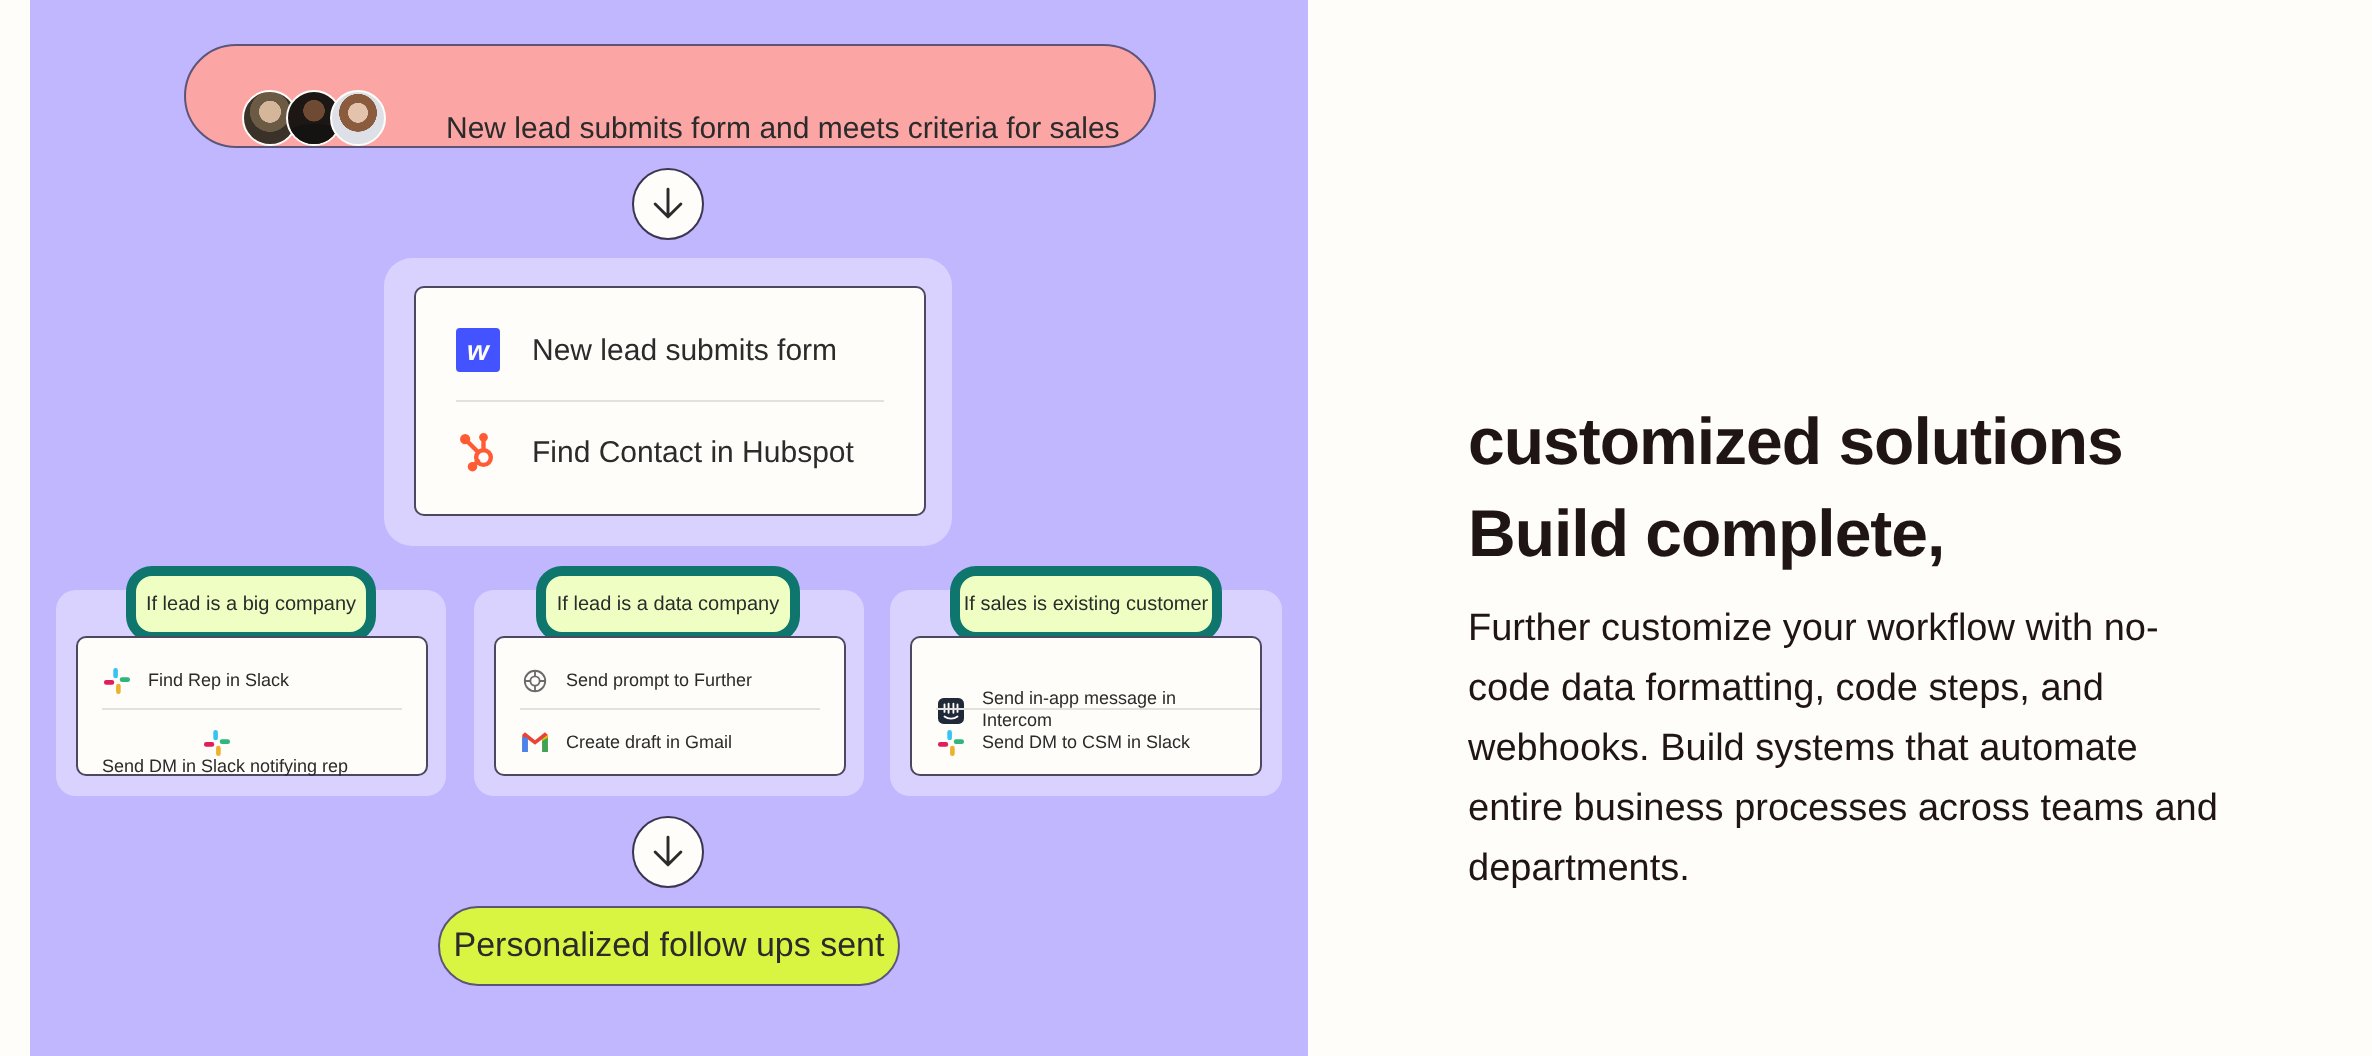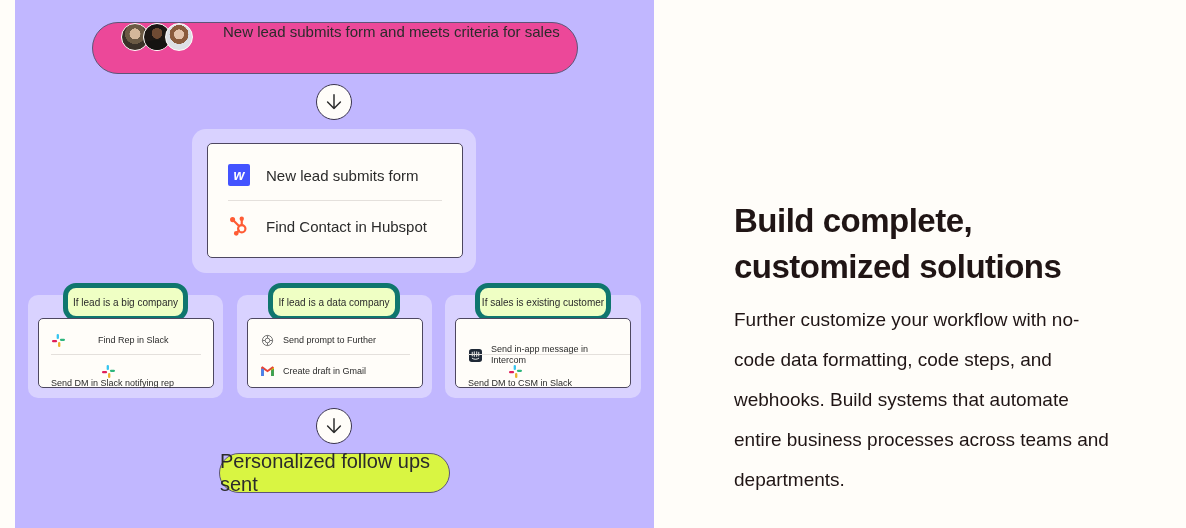--- a/index.html
+++ b/index.html
@@ -1,20 +1,20 @@
 <!DOCTYPE html>
 <html><head>
 <meta charset="utf-8">
 <style>
   * { box-sizing: border-box; margin: 0; padding: 0; }
   html, body { width: 1186px; height: 528px; overflow: hidden; background: #fffdf9; font-family: "Liberation Sans", "DejaVu Sans", sans-serif; color: #2b2358; }
   .page { position: relative; width: 1186px; height: 528px; background: #fffdf9; }
   .panel { position: absolute; left: 15px; top: 0; width: 639px; height: 528px; background: #c1b7ff; }
 
-  .pill-top { position: absolute; left: 92px; top: 22px; width: 486px; height: 52px; background: #ec4899; border: 1px solid #5d5579; border-radius: 26px; display: flex; align-items: flex-start; }
+  .pill-top { position: absolute; left: 92px; top: 22px; width: 486px; height: 52px; background: #fca5a5; border: 1px solid #5d5579; border-radius: 26px; display: flex; align-items: flex-end; }
   .avatars { display: flex; margin-left: 28px; }
   .avatar { width: 28px; height: 28px; border-radius: 50%; border: 1.5px solid #fffdf9; margin-left: -6px; overflow: hidden; position: relative; }
   .avatar:first-child { margin-left: 0; }
   .av1 { background: radial-gradient(circle at 50% 38%, #d4b79a 0 26%, #6b5a44 27% 48%, #3a3128 49%); }
   .av2 { background: radial-gradient(circle at 50% 36%, #6e4a33 0 25%, #1c1714 26% 100%), #fff; }
   .av2::after { content: ""; position: absolute; left: 0; bottom: 0; width: 100%; height: 40%; background: #151311; border-radius: 50% 50% 0 0; }
   .av3 { background: radial-gradient(circle at 50% 40%, #e3c3ac 0 24%, #8a5b3d 25% 46%, #dde0e6 47%); }
   .pill-top-text { margin-left: 30px; font-size: 15px; color: #2b2b2b; }
 
   .arrow-circle { position: absolute; width: 36px; height: 36px; border-radius: 50%; background: #fffdf9; border: 1px solid #3b3550; display: flex; align-items: center; justify-content: center; }
@@ -25,24 +25,24 @@
 
   .main-row { position: absolute; left: 20px; display: flex; align-items: center; font-size: 15px; color: #2b2b2b; }
   .main-row .ico { width: 22px; height: 22px; margin-right: 16px; display: flex; align-items: center; justify-content: center; }
   .webflow { background: #4353ff; color: #fff; font-weight: bold; font-style: italic; font-size: 14px; border-radius: 2px; }
   .divider { position: absolute; height: 1px; background: #e4e0dc; }
 
   .cond-pill { position: absolute; height: 38px; border-radius: 13px; background: #efffc4; border: 5px solid #0f766e; font-size: 10px; display: flex; align-items: center; justify-content: center; color: #2b2b2b; white-space: nowrap; }
   .sub-row { position: absolute; left: 12px; display: flex; align-items: center; font-size: 9px; color: #2b2b2b; line-height: 11px; }
   .sub-row .ico { width: 14px; height: 14px; margin-right: 9px; flex: none; display: flex; align-items: center; justify-content: center; }
 
-  .final-pill { position: absolute; left: 219px; top: 453px; width: 231px; height: 40px; border-radius: 20px; background: #d9f542; border: 1px solid #5d5579; display: flex; align-items: center; justify-content: center; font-size: 20px; color: #2b2b2b; }
+  .final-pill { position: absolute; left: 219px; top: 453px; width: 231px; height: 40px; border-radius: 20px; background: #d9f542; border: 1px solid #5d5579; display: flex; align-items: center; justify-content: center; font-size: 17px; color: #2b2b2b; }
 
   .headline { position: absolute; left: 734px; top: 198px; width: 420px; font-size: 33px; line-height: 46px; font-weight: bold; color: #201515; letter-spacing: -0.5px; }
-  .body-text { position: absolute; left: 734px; top: 300px; width: 380px; font-size: 19px; line-height: 40px; color: #201515; }
+  .body-text { position: absolute; left: 734px; top: 300px; width: 380px; font-size: 19px; line-height: 30px; color: #201515; }
 </style>
 </head>
 <body>
 
 <div class="page">
   <div class="panel">
   </div>
 
   <div class="pill-top">
     <div class="avatars">
@@ -76,21 +76,21 @@
           <circle cx="9" cy="20" r="1.4" fill="#ff5c35"></circle>
         </svg>
       </span>
       <span>Find Contact in Hubspot</span>
     </div>
   </div>
 
   <div class="group-bg" style="left:28px; top:295px; width:195px; height:103px; border-radius:10px;"></div>
   <div class="cond-pill" style="left:63px; top:283px; width:125px;">If lead is a big company</div>
   <div class="card" style="left:38px; top:318px; width:176px; height:70px;">
-    <div class="sub-row" style="top:14px;gap:24px;">
+    <div class="sub-row" style="top:14px;">
       <span class="ico">
         <svg viewBox="0 0 14 14" width="13" height="13">
             <rect x="5" y="0" width="2.5" height="5.5" rx="1.2" fill="#36c5f0"></rect>
             <rect x="0" y="6.5" width="5.5" height="2.5" rx="1.2" fill="#e01e5a"></rect>
             <rect x="6.5" y="8.5" width="2.5" height="5.5" rx="1.2" fill="#ecb22e"></rect>
             <rect x="8.5" y="5" width="5.5" height="2.5" rx="1.2" fill="#2eb67d"></rect>
           </svg>
       </span>
       <span>Find Rep in Slack</span>
     </div>
@@ -141,21 +141,21 @@
     <div class="sub-row" style="top:25px; width:140px;">
       <span class="ico">
         <svg viewBox="0 0 14 14" width="13" height="13">
             <rect x="0" y="0" width="14" height="14" rx="3" fill="#1f2937"></rect>
             <path d="M3.5 3.5v4M5.7 3v5M8.3 3v5M10.5 3.5v4M3.5 10c2 1.5 5 1.5 7 0" stroke="#fff" stroke-width="1" fill="none" stroke-linecap="round"></path>
           </svg>
       </span>
       <span>Send in-app message in Intercom</span>
     </div>
     <div class="divider" style="left:12px; right:0px; top:35px;"></div>
-    <div class="sub-row" style="top:45px;flex-direction:column;">
+    <div class="sub-row" style="top:45px;">
       <span class="ico">
         <svg viewBox="0 0 14 14" width="13" height="13">
             <rect x="5" y="0" width="2.5" height="5.5" rx="1.2" fill="#36c5f0"></rect>
             <rect x="0" y="6.5" width="5.5" height="2.5" rx="1.2" fill="#e01e5a"></rect>
             <rect x="6.5" y="8.5" width="2.5" height="5.5" rx="1.2" fill="#ecb22e"></rect>
             <rect x="8.5" y="5" width="5.5" height="2.5" rx="1.2" fill="#2eb67d"></rect>
           </svg>
       </span>
       <span>Send DM to CSM in Slack</span>
     </div>
@@ -163,17 +163,17 @@
 
   <div class="arrow-circle" style="left:316px; top:408px;">
     <svg viewBox="0 0 24 24" fill="none" stroke="#2b2b2b" stroke-width="1.6" stroke-linecap="round" stroke-linejoin="round">
         <path d="M12 4v15M5 12l7 7 7-7"></path>
       </svg>
   </div>
 
   <div class="final-pill">Personalized follow ups sent</div>
 
   <h2 class="headline">
+    <span style="display:block">customized solutions</span>
     <span style="display:block">Build complete,</span>
-    <span style="display:block">customized solutions</span>
   </h2>
   <p class="body-text">Further customize your workflow with no-code data formatting, code steps, and webhooks. Build systems that automate entire business processes across teams and departments.</p>
 </div>
 
 </body></html>

